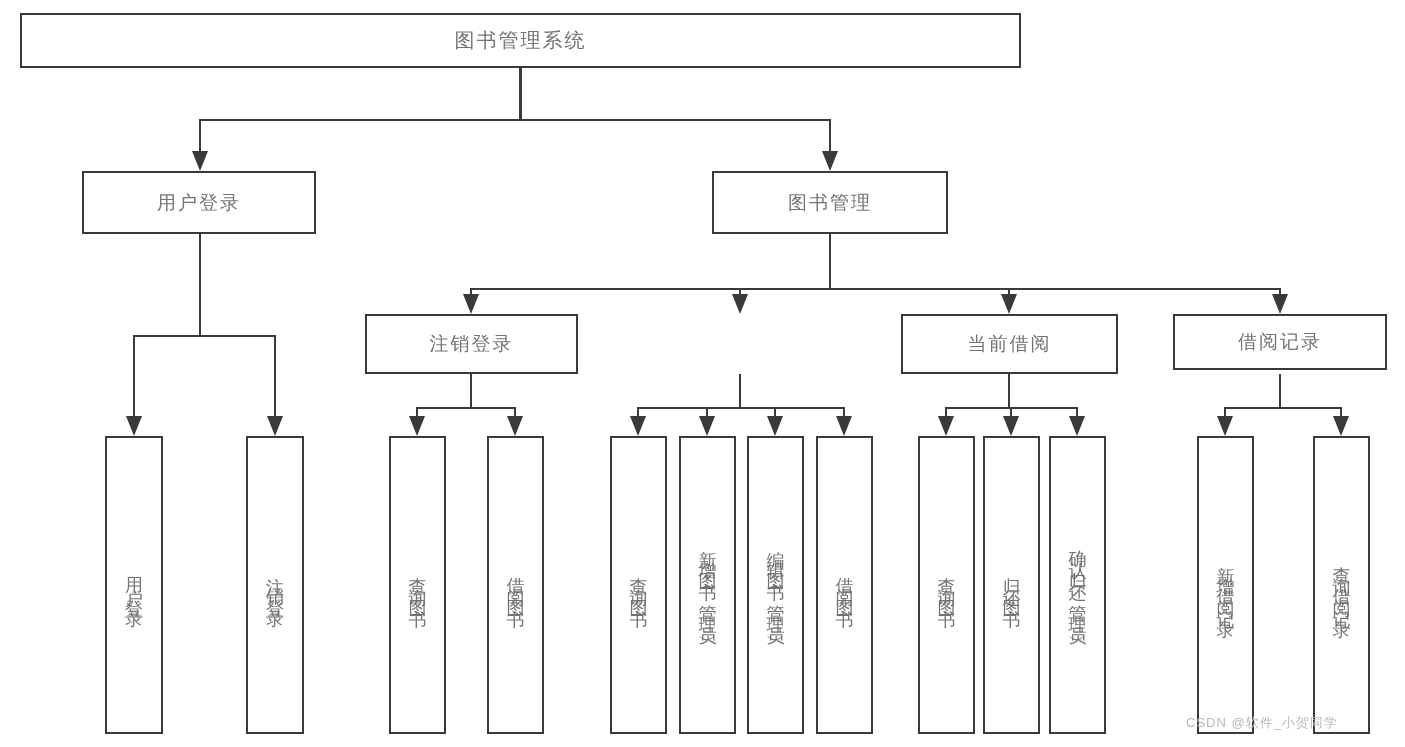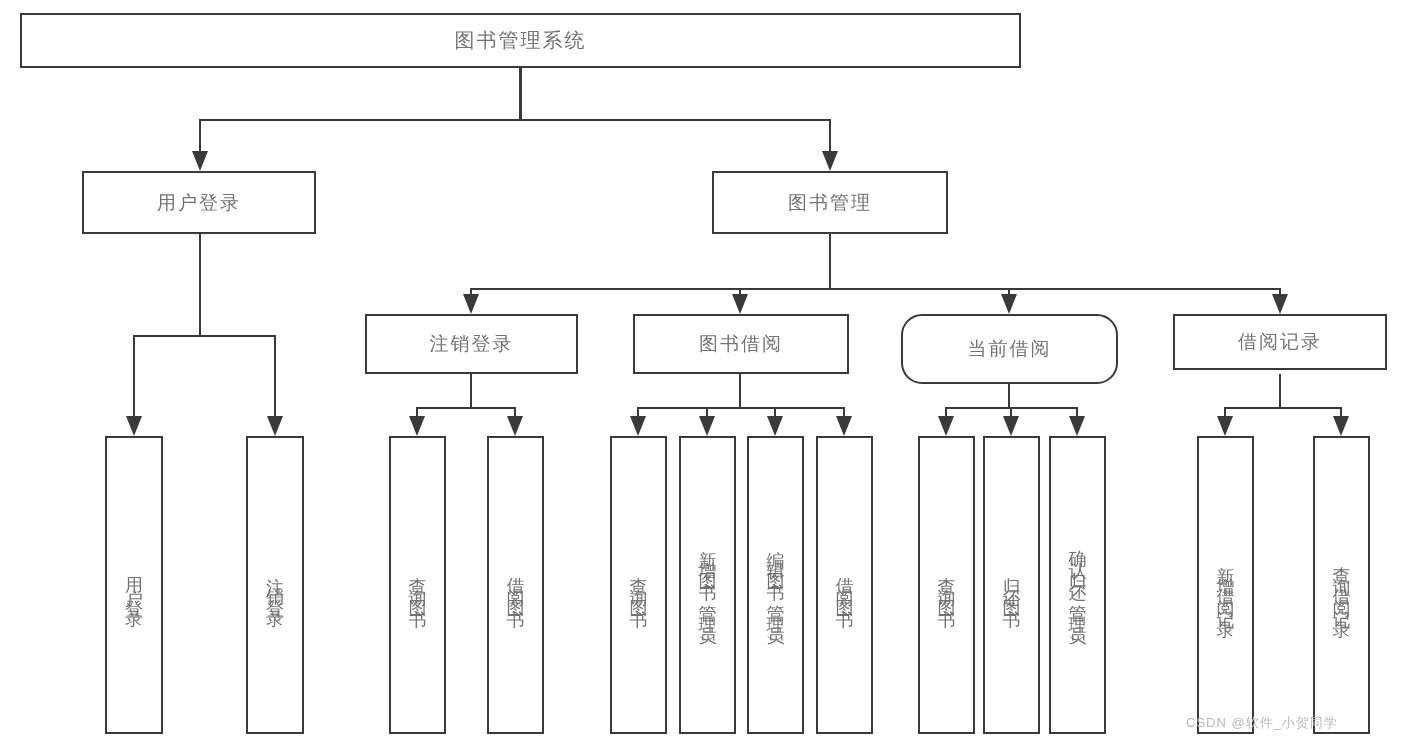--- a/index.html
+++ b/index.html
@@ -123,23 +123,22 @@
   <div class="ahead" style="left:1333px;top:416px;"></div>
 
   <div class="box title" style="left:20px;top:13px;width:1001px;height:55px;">图书管理系统</div>
 
   <div class="box" style="left:82px;top:171px;width:234px;height:63px;">用户登录</div>
 
   <div class="box" style="left:712px;top:171px;width:236px;height:63px;">图书管理</div>
 
   <div class="box" style="left:365px;top:314px;width:213px;height:60px;">注销登录</div>
 
-  <div class="box" style="left:633px;top:314px;width:216px;height:60px;">图书借阅</div>
 
-  <div class="box" style="left:901px;top:314px;width:217px;height:70px;border-radius:21px;">当前借阅</div>
+  <div class="box" style="left:901px;top:314px;width:217px;height:60px;">当前借阅</div>
 
   <div class="box" style="left:1173px;top:314px;width:214px;height:56px;">借阅记录</div>
 
   <div class="box v" style="left:105px;top:436px;width:58px;height:298px;">
     <span class="vtext">用户登录</span>
   </div>
 
   <div class="box v" style="left:246px;top:436px;width:58px;height:298px;">
     <span class="vtext">注销登录</span>
   </div>

